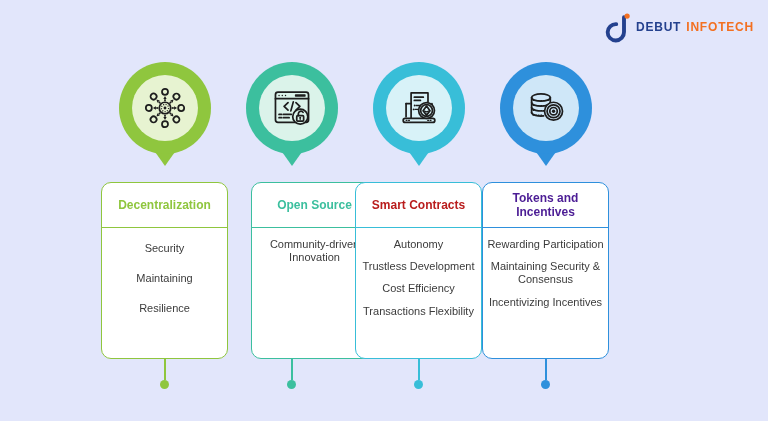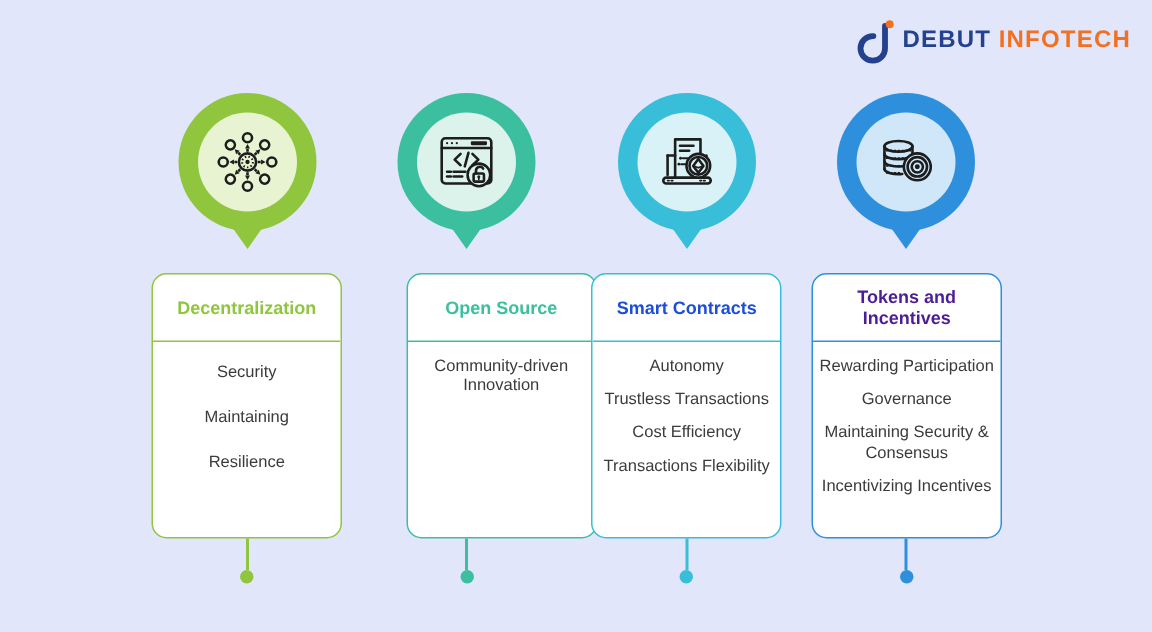--- a/index.html
+++ b/index.html
@@ -6,28 +6,28 @@
   body {
     width: 768px; height: 421px;
     background: #e2e6fb;
     font-family: "Liberation Sans", sans-serif;
     overflow: hidden;
   }
   .stage { position: relative; width: 768px; height: 421px; }
 
   
   .logo { position: absolute; top: 11px; right: 14px; display: flex; align-items: center; gap: 5px; }
-  .logo-text { font-size: 16px; font-weight: 800; letter-spacing: 0.8px; white-space: nowrap; }
+  .logo-text { font-size: 12px; font-weight: 800; letter-spacing: 0.8px; white-space: nowrap; }
   .logo-debut { }
   .logo-infotech { margin-left: 5px; }
 
   
   .columns {
     position: absolute; left: 101px; top: 62px; width: 567px;
-    display: flex; justify-content: space-between;
+    display: flex; 
   }
   .column { width: 127px; display: flex; flex-direction: column; align-items: center; }
 
   
   .pin { display: flex; flex-direction: column; align-items: center; }
   .pin-circle {
     width: 92px; height: 92px; border-radius: 50%;
     display: flex; align-items: center; justify-content: center;
     position: relative; z-index: 1;
   }
@@ -184,24 +184,24 @@
               <circle cx="42.5" cy="35.5" r="11" style="fill: rgb(216, 242, 248);"></circle>
               <circle cx="42.5" cy="35.5" r="8.2"></circle>
               <path d="M42.5 29.3 L47.3 35.7 L42.5 41.9 L37.7 35.7 Z"></path>
               <path d="M38.3 35.7 L42.5 37.4 L46.7 35.7" stroke-width="1.6"></path>
             </svg>
           </div>
         </div>
         <div class="pin-tail" style="border-top-color: rgb(56, 190, 216);"></div>
       </div>
       <div class="card" style="border-color: rgb(56, 190, 216);">
-        <div class="card-title" style="color: #1d4ed8; border-bottom-color: rgb(56, 190, 216);">Smart Contracts</div>
+        <div class="card-title" style="color: #b91c1c; border-bottom-color: rgb(56, 190, 216);">Smart Contracts</div>
         <div class="card-body">
           <div class="card-item">Autonomy</div>
-          <div class="card-item">Trustless Transactions</div>
+          <div class="card-item">Trustless Development</div>
           <div class="card-item">Cost Efficiency</div>
           <div class="card-item">Transactions Flexibility</div>
         </div>
       </div>
       <div class="stem" style="background: rgb(56, 190, 216);"></div>
       <div class="dot" style="background: rgb(56, 190, 216);"></div>
     </div>
 
     <div class="column">
       <div class="pin">
@@ -224,21 +224,20 @@
               <circle cx="42.5" cy="36.5" r="2.3" fill="#1d1d1d" stroke="none"></circle>
             </svg>
           </div>
         </div>
         <div class="pin-tail" style="border-top-color: rgb(46, 144, 220);"></div>
       </div>
       <div class="card" style="border-color: rgb(46, 144, 220);">
         <div class="card-title" style="color: #4c1d95; border-bottom-color: rgb(46, 144, 220);">Tokens and Incentives</div>
         <div class="card-body">
           <div class="card-item">Rewarding Participation</div>
-          <div class="card-item">Governance</div>
           <div class="card-item">Maintaining Security &amp; Consensus</div>
           <div class="card-item">Incentivizing Incentives</div>
         </div>
       </div>
       <div class="stem" style="background: rgb(46, 144, 220);"></div>
       <div class="dot" style="background: rgb(46, 144, 220);"></div>
     </div>
 
   </div>
 </div>

